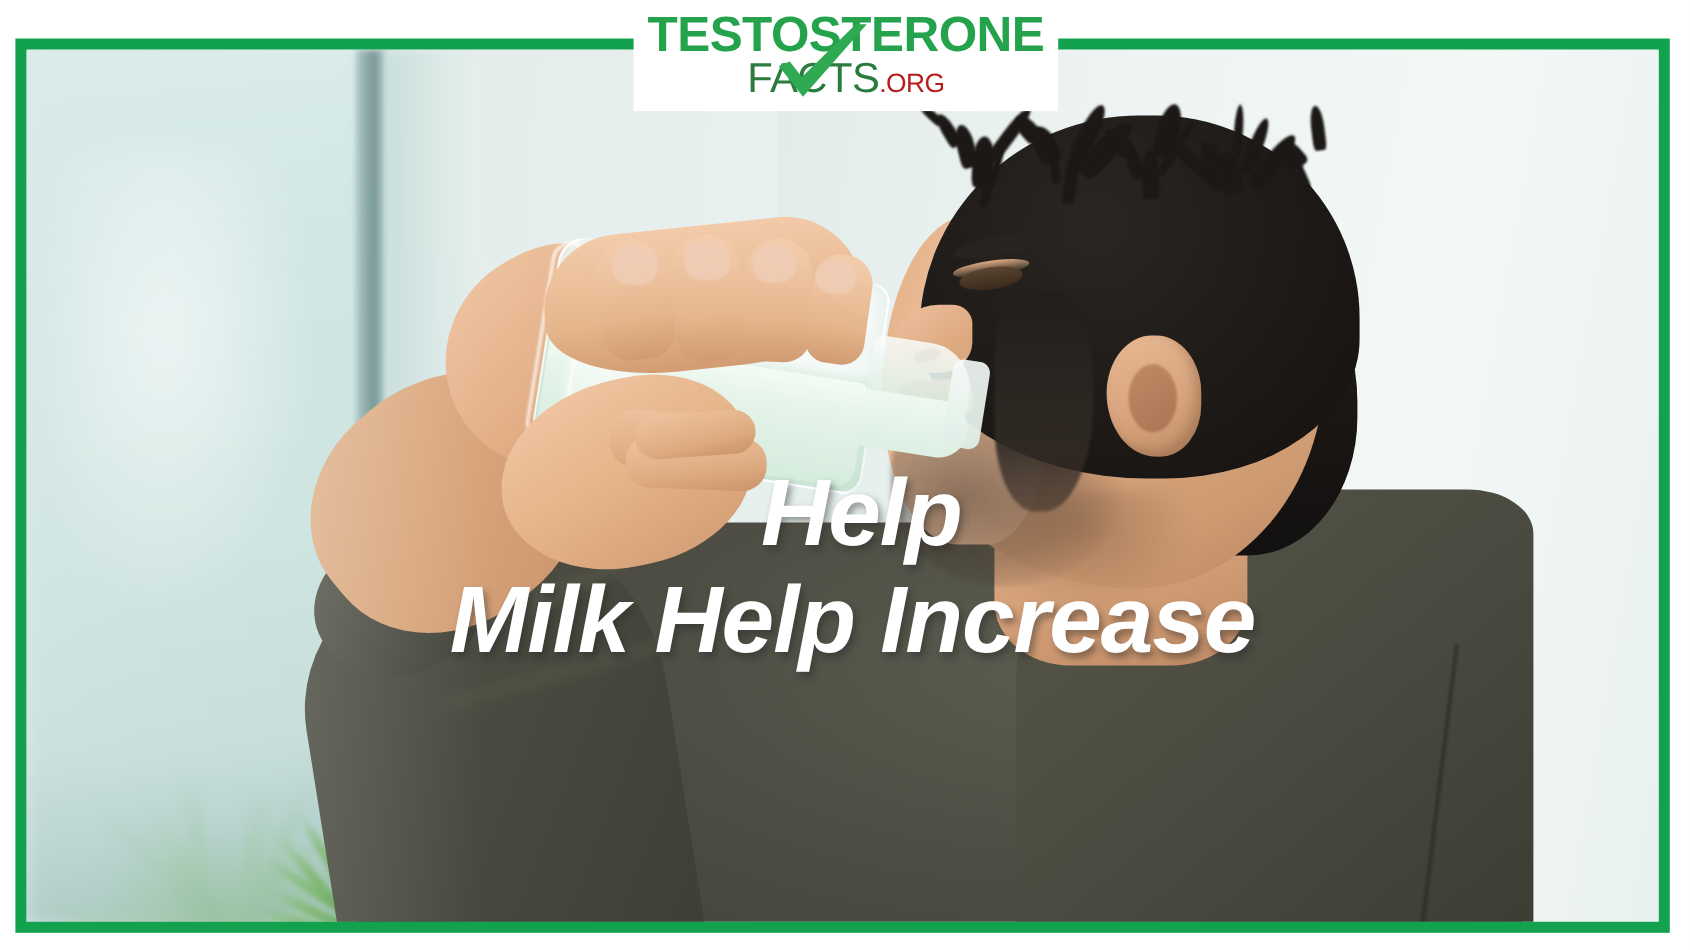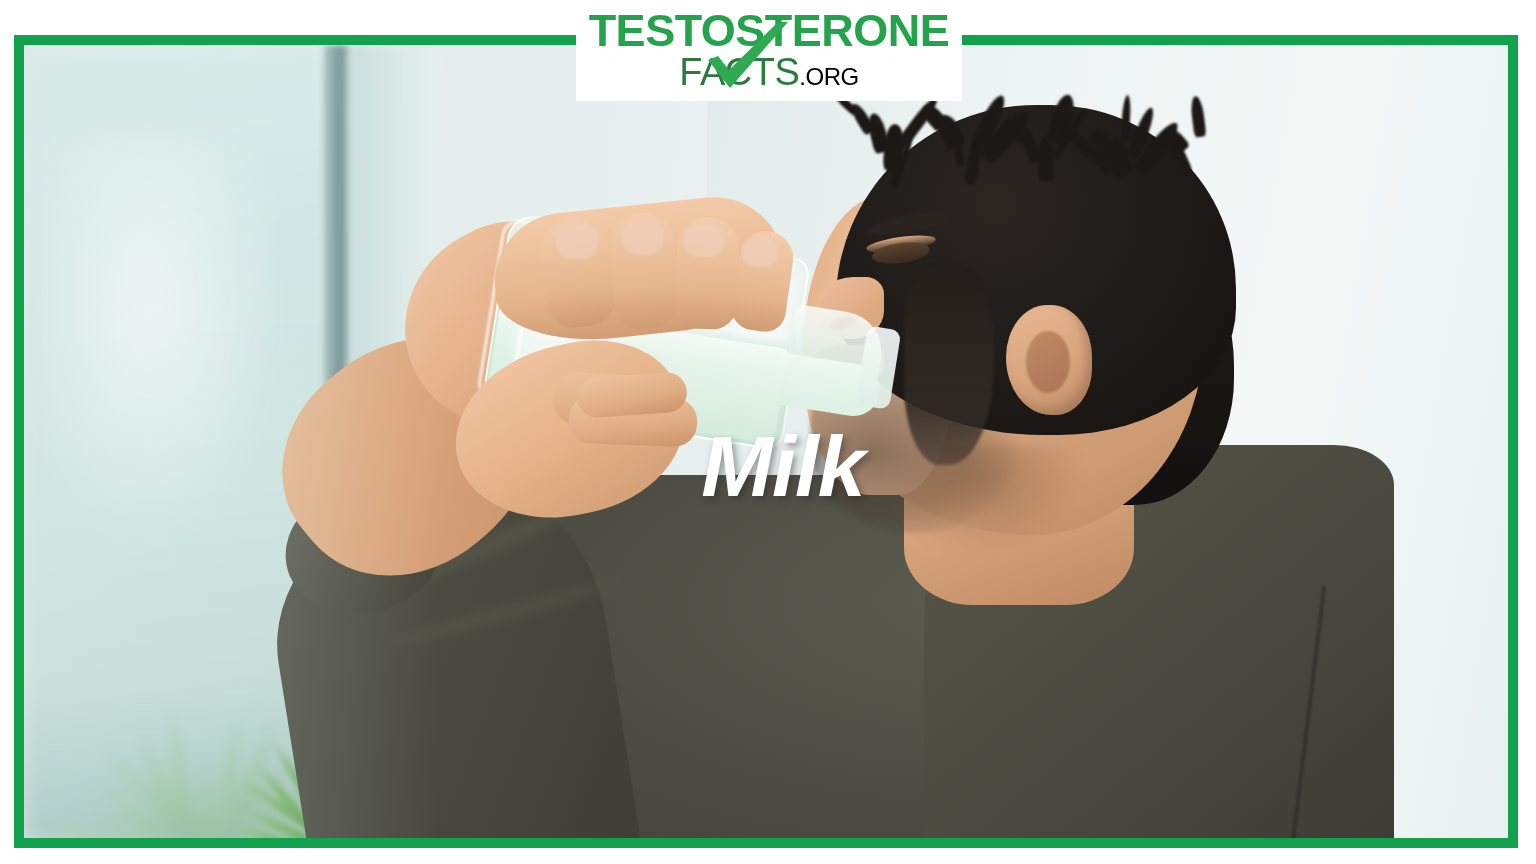--- a/index.html
+++ b/index.html
@@ -569,21 +569,21 @@
     white-space: nowrap;
   }
   .logo-facts {
     font-size: 38px;
     color: #2b7b3e;
     letter-spacing: -.5px;
     vertical-align: baseline;
   }
   .logo-org {
     font-size: 24px;
-    color: #000000;
+    color: #b91c1c;
     letter-spacing: -.5px;
     vertical-align: baseline;
   }
   .logo-check {
     position: absolute;
     left: 128px;
     top: 20px;
     width: 90px;
     height: 74px;
     z-index: 2;
@@ -727,21 +727,22 @@
       <div class="nail nail3"></div>
       <div class="nail nail4"></div>
     </div>
 
     <div class="dof"></div>
   </div>
 
   <div class="frame"></div>
 
   <div class="headline">
-    <div class="line1">Milk</div>
+    <div class="line1">Help</div>
+    <div class="line2">Milk Help Increase</div>
   </div>
 
   <div class="logo-box">
     <div class="logo-top">TESTOSTERONE</div>
     <svg class="logo-check" viewBox="0 0 90 74">
       <path d="M4 40 L26 68 L84 2 L74 2 L25 50 L14 36 Z" fill="#2faa52"></path>
     </svg>
     <div class="logo-bottom">
       <span class="logo-facts">FACTS</span><span class="logo-org">.ORG</span>
     </div>

